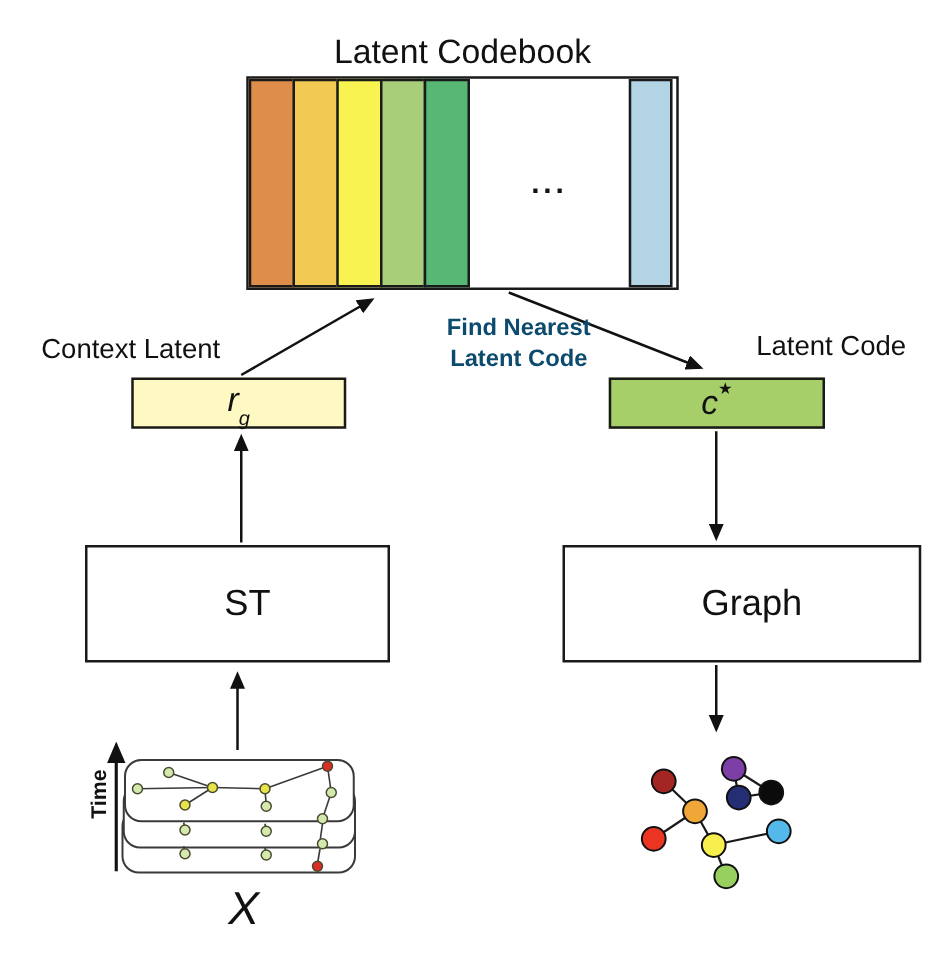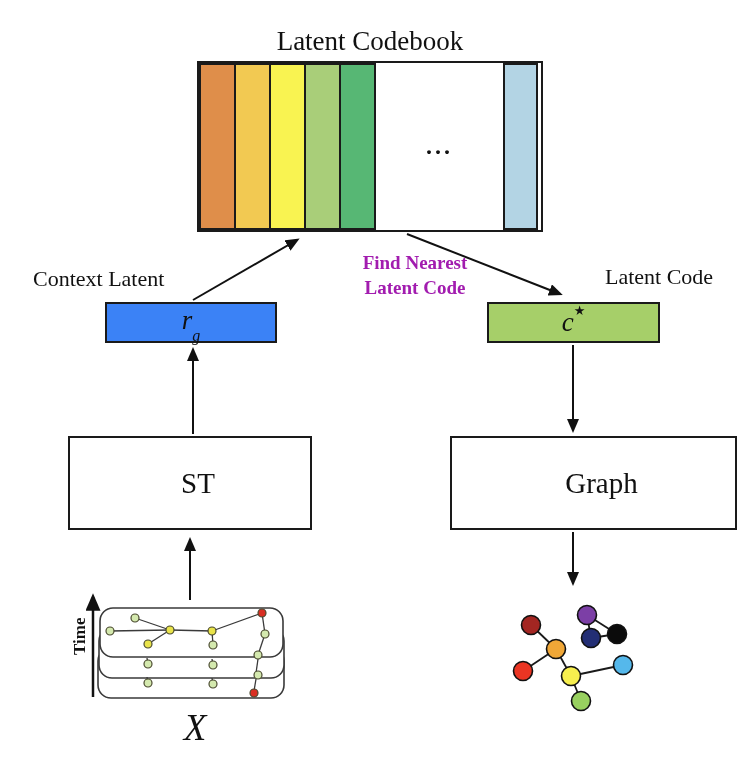--- a/index.html
+++ b/index.html
@@ -1,17 +1,17 @@
 <!DOCTYPE html>
 <html><head>
 <meta charset="utf-8">
 <style>
   html,body{margin:0;padding:0;background:#fff;}
   #canvas{position:relative;width:756px;height:762px;background:#fff;overflow:hidden;
-          font-family:Liberation Serif, serif;color:#111;}
+          font-family:Liberation Sans, sans-serif;color:#111;}
   .abs{position:absolute;}
   #diagram-svg{position:absolute;left:0;top:0;pointer-events:none;}
 
   .title{font-size:27px;text-align:center;}
   .side-label{font-size:22px;white-space:nowrap;}
   .red-label{font-size:19px;font-weight:bold;text-align:center;line-height:1.3;white-space:nowrap;}
 
   .codebook{left:197px;top:61px;width:346px;height:171px;border:2px solid #1a1a1a;
             box-sizing:border-box;display:flex;align-items:stretch;background:#fff;}
   .cb-bar{width:37px;flex:none;border:2px solid #1a1a1a;box-sizing:border-box;margin-left:-2px;}
@@ -116,25 +116,25 @@
       <div class="cb-bar" style="background: rgb(169, 206, 121);"></div>
       <div class="cb-bar" style="background: rgb(87, 183, 116);"></div>
     <div class="cb-spacer">
       <span>...</span>
     </div>
     <div class="cb-bar cb-last" style="background: rgb(179, 212, 228);"></div>
   </div>
 
   <div class="abs side-label" style="left:33px;top:266px;">Context Latent</div>
 
-  <div class="abs vec-box" style="left: 105px; top: 302px; background: #3b82f6;">
+  <div class="abs vec-box" style="left: 105px; top: 302px; background: #fef9c3;">
     <span><span>r</span><sub>g</sub></span>
   </div>
 
-  <div class="abs red-label" style="left: 345px; top: 251px; width: 140px; color: #a21caf;">
+  <div class="abs red-label" style="left: 345px; top: 251px; width: 140px; color: #0c4a6e;">
     <div>Find Nearest</div>
     <div>Latent Code</div>
   </div>
 
   <div class="abs side-label" style="left:605px;top:264px;">Latent Code</div>
 
   <div class="abs vec-box" style="left: 487px; top: 302px; width: 173px; background: rgb(166, 207, 105);">
     <span><span>c</span><sup>★</sup></span>
   </div>
 

